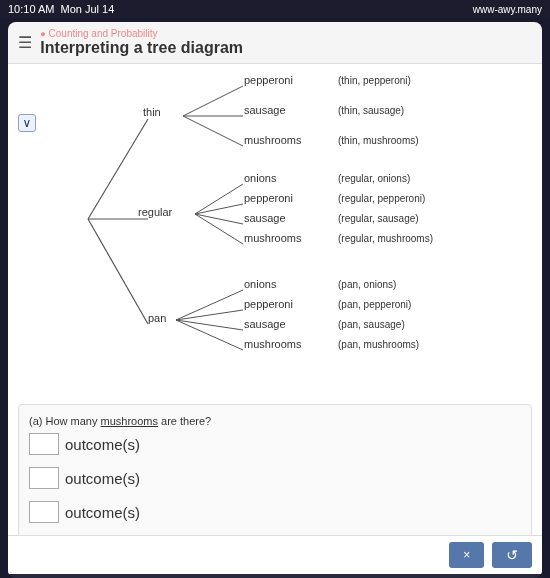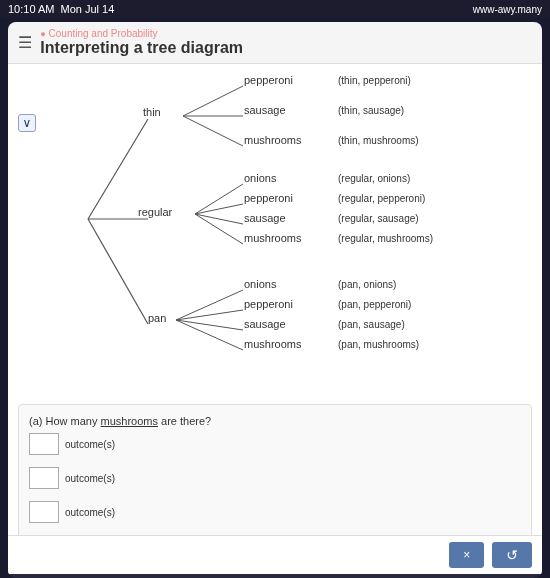--- a/index.html
+++ b/index.html
@@ -135,21 +135,21 @@
     .answer-input {
       width: 30px;
       height: 22px;
       border: 1px solid #aaa;
       background: white;
       font-size: 11px;
       padding: 2px 4px;
     }
 
     .answer-label {
-      font-size: 10px;
+      font-size: 15px;
       color: #333;
     }
 
     
     .bottom-bar {
       background: white;
       border-top: 1px solid #ddd;
       padding: 6px 10px;
       display: flex;
       justify-content: flex-end;

